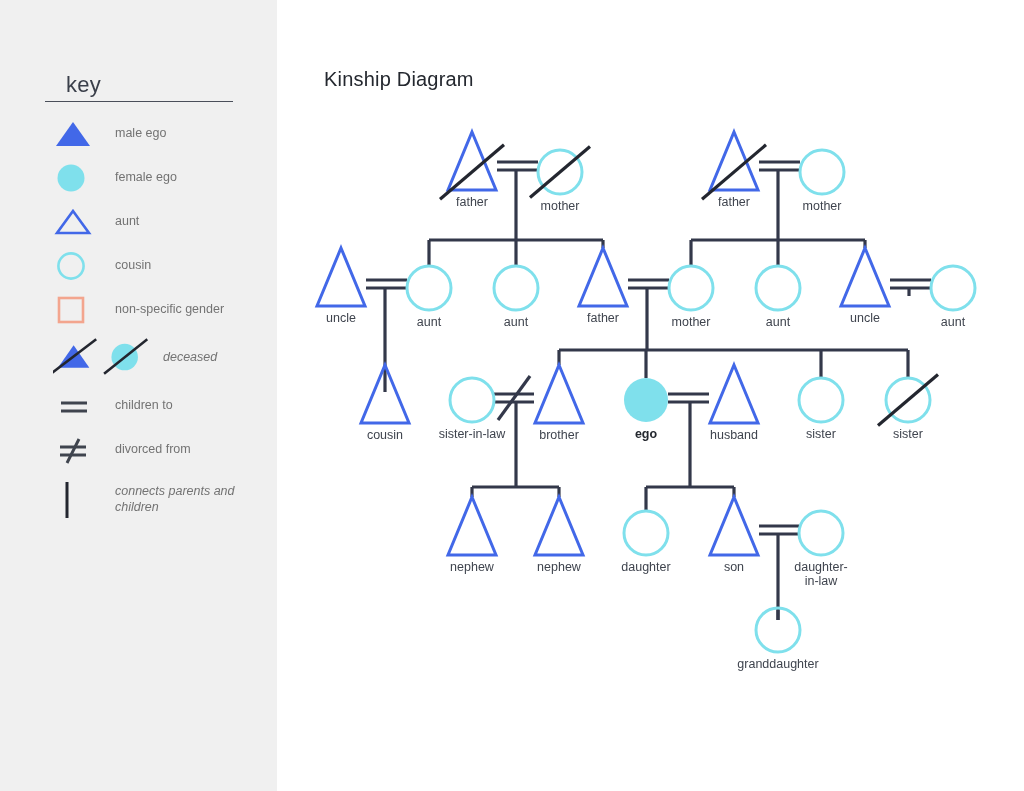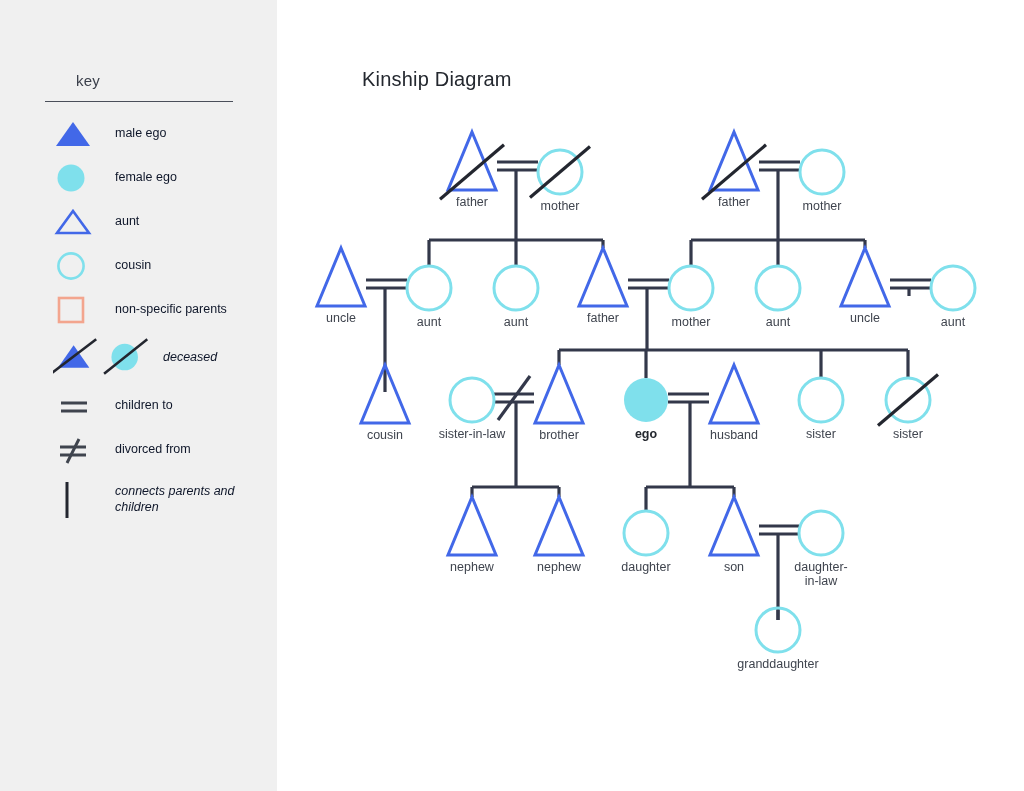--- a/index.html
+++ b/index.html
@@ -24,23 +24,23 @@
   
   .sidebar {
     width: 277px;
     height: 791px;
     background: #f0f0f0;
     flex: 0 0 277px;
     position: relative;
   }
   .key-title {
     position: absolute;
-    left: 76px;
+    left: 66px;
     top: 72px;
-    font-size: 15px;
+    font-size: 22px;
     color: #3a3f४a;
     color: #3a3f4a;
     letter-spacing: .2px;
   }
   .key-rule {
     position: absolute;
     left: 45px;
     top: 101px;
     width: 188px;
     height: 1px;
@@ -61,41 +61,40 @@
     width: 62px;
     flex: 0 0 62px;
     display: flex;
     align-items: center;
     justify-content: flex-start;
     padding-left: 8px;
   }
   .legend-gfx.wide { width: 110px; flex: 0 0 110px; }
   .legend-label {
     font-size: 12.5px;
-    color: #0f172a;
+    color: #737373;
     line-height: 1.25;
   }
   .legend-row.deceased-row { min-height: 52px; font-style: italic; }
   .legend-row.parents-row { min-height: 56px; font-style: italic; }
   .legend-row.siblings-row { min-height: 52px; }
 
   
   .main {
     flex: 1 1 auto;
     position: relative;
     background: #ffffff;
   }
   .diagram-title {
     position: absolute;
     left: 47px;
     top: 68px;
     font-size: 20px;
     color: #24282f;
     letter-spacing: .2px;
-    margin-left: 38px;
   }
   svg.canvas {
     position: absolute;
     left: 0;
     top: 0;
   }
   .node-label {
     font-family: "Liberation Sans", sans-serif;
     font-size: 12.5px;
     fill: #3f444e;
@@ -152,21 +151,21 @@
         </div>
         <div class="legend-label">cousin</div>
       </div>
 
       <div class="legend-row">
         <div class="legend-gfx">
           <svg width="40" height="32" viewBox="0 0 40 32" aria-hidden="true">
             <rect x="6" y="4" width="24" height="24" fill="none" stroke="#f3a58e" stroke-width="2.6"></rect>
           </svg>
         </div>
-        <div class="legend-label">non-specific parents</div>
+        <div class="legend-label">non-specific gender</div>
       </div>
 
       <div class="legend-row deceased-row">
         <div class="legend-gfx wide">
           <svg width="112" height="42" viewBox="0 0 112 42" aria-hidden="true">
             <polygon points="21,8 37,31 5,31" fill="#4268e8"></polygon>
             <line x1="-2" y1="37" x2="44" y2="2" stroke="#23262f" stroke-width="2.6"></line>
             <circle cx="73" cy="20" r="13.5" fill="#7fe0ec"></circle>
             <line x1="52" y1="37" x2="96" y2="2" stroke="#23262f" stroke-width="2.6"></line>
           </svg>

